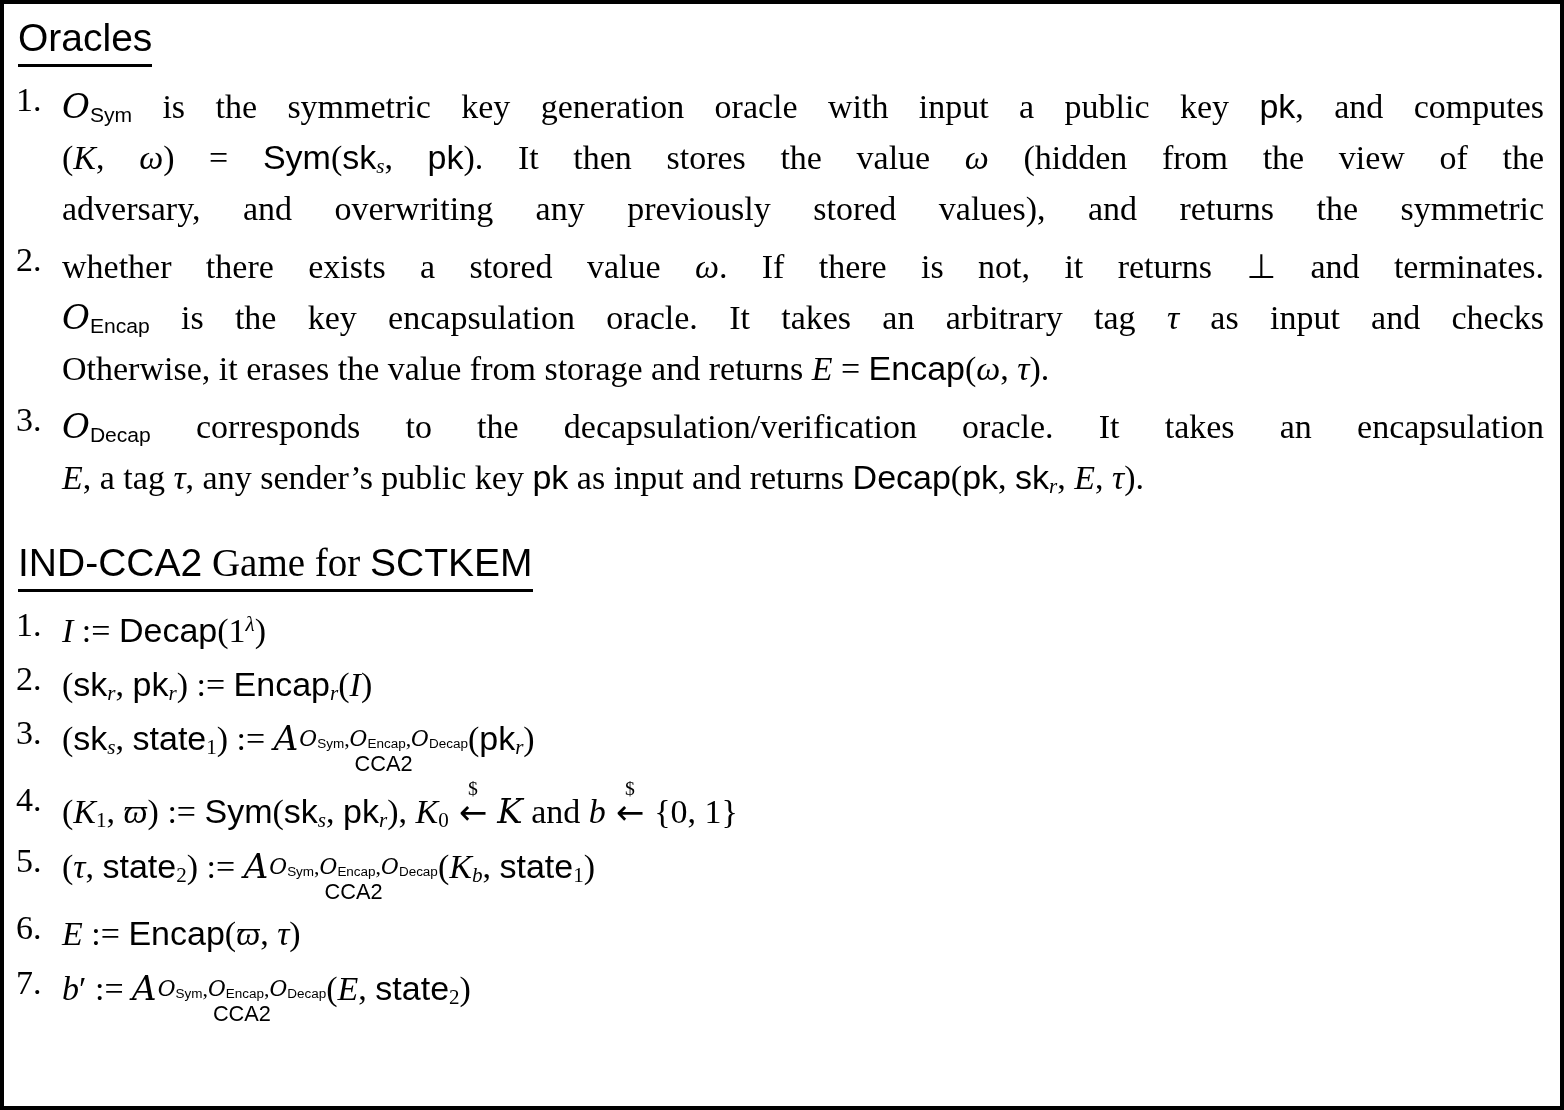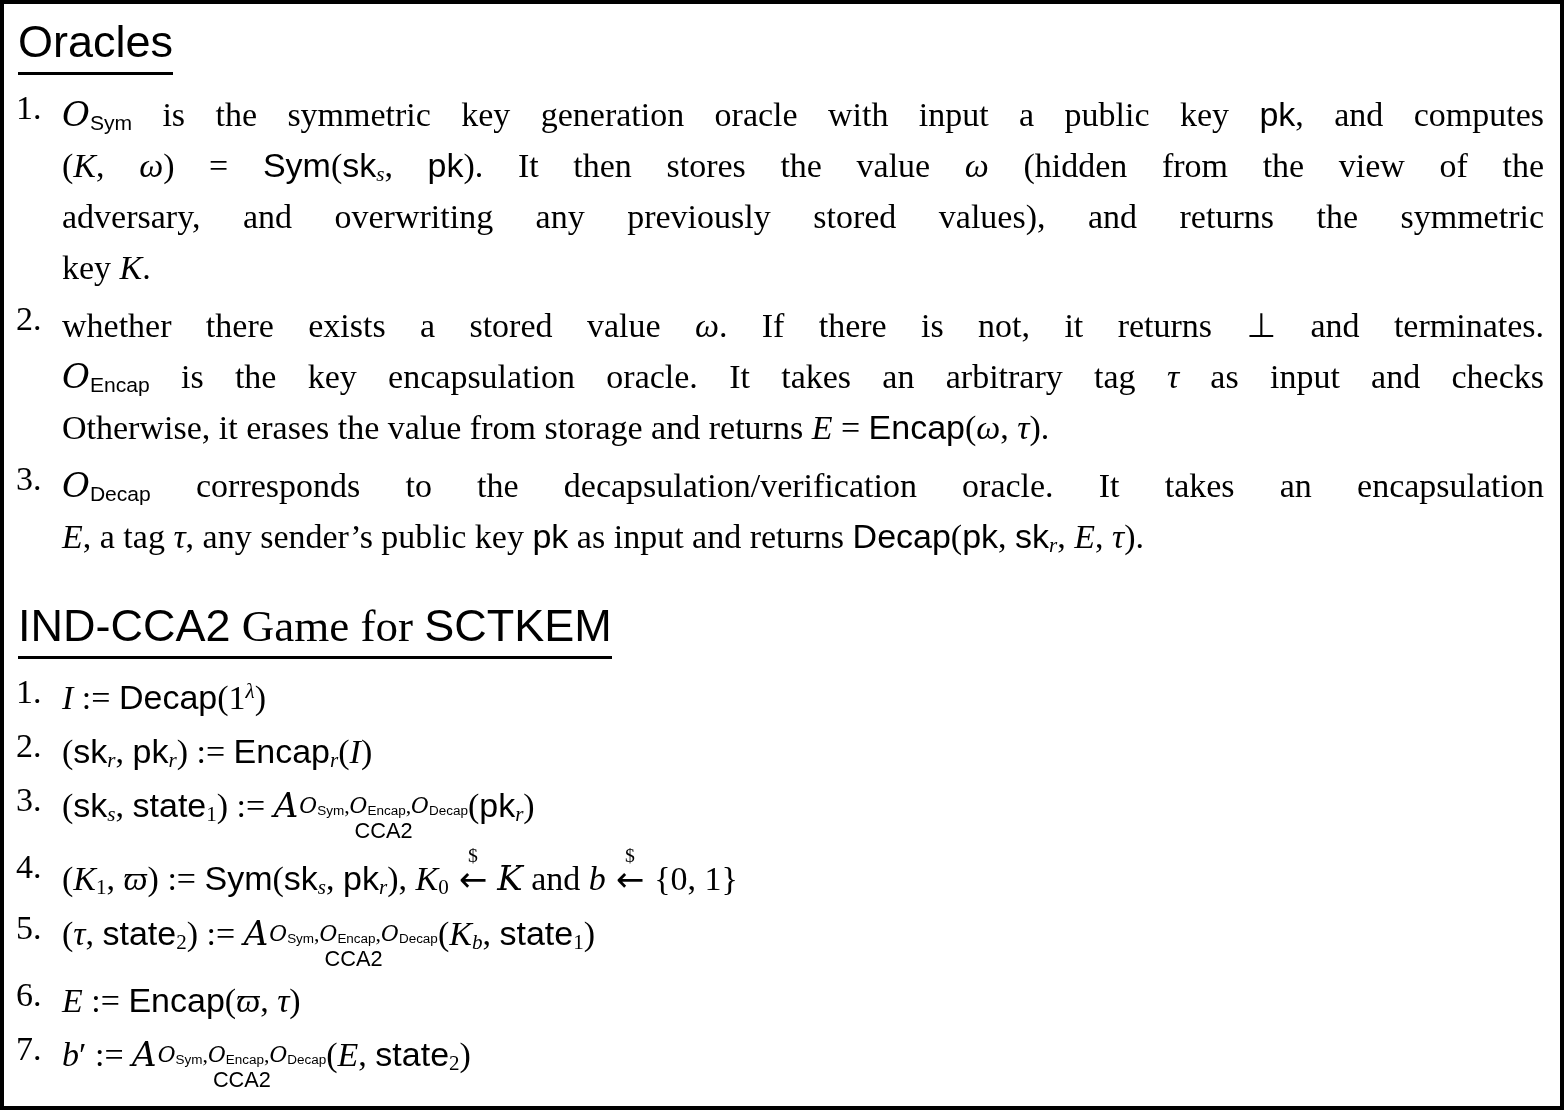--- a/index.html
+++ b/index.html
@@ -11,21 +11,21 @@
   .figure {
     box-sizing: border-box;
     width: 1564px; height: 1110px;
     border: 4px solid #000000;
     padding: 10px 16px 0 12px;
     overflow: hidden;
     background: #ffffff;
     color: #000000;
   }
   
-  .heading { margin: 2px 0 14px 2px; font-size: 45px; line-height: 1.15; text-decoration: underline; }
+  .heading { margin: 2px 0 14px 2px; font-size: 39px; line-height: 1.15; text-decoration: underline; }
   .heading .hwrap {
     display: inline-block;
     border-bottom: 3px solid #000;
     padding-bottom: 3px;
   }
   .game-heading { margin-top: 38px; margin-bottom: 14px; }
   
   .item { display: flex; align-items: flex-start; margin-bottom: 7px; font-size: 34px; }
   .num {
     flex: none; width: 46px;
@@ -83,21 +83,20 @@
     <span class="hwrap" id="oracles-heading-text"><span class="s-sf">Oracles</span></span>
   </div>
 
   <div id="oracles-items">
       <div class="item">
         <span class="num" style="display: block;">1.</span>
         <div class="body">
           <div class="jline"><span class="s-scr">O</span><span class="s-sub_sf">Sym</span><span class="s-rm"> is the symmetric key generation oracle with input a public key </span><span class="s-sf">pk</span><span class="s-rm">, and computes</span></div>
           <div class="jline"><span class="s-rm">(</span><span class="s-it">K</span><span class="s-rm">, </span><span class="s-it">ω</span><span class="s-rm">) = </span><span class="s-sf">Sym</span><span class="s-rm">(</span><span class="s-sf">sk</span><span class="s-sub_it">s</span><span class="s-rm">, </span><span class="s-sf">pk</span><span class="s-rm">). It then stores the value </span><span class="s-it">ω</span><span class="s-rm"> (hidden from the view of the</span></div>
           <div class="jline"><span class="s-rm">adversary, and overwriting any previously stored values), and returns the symmetric</span></div>
-          <div class="jline last"><span class="s-rm">key </span><span class="s-it">K</span><span class="s-rm">.</span></div>
         </div>
       </div>
       <div class="item">
         <span class="num" style="display: block;">2.</span>
         <div class="body">
           <div class="jline"><span class="s-rm">whether there exists a stored value </span><span class="s-it">ω</span><span class="s-rm">. If there is not, it returns </span><span class="s-sym">⊥</span><span class="s-rm"> and terminates.</span></div>
           <div class="jline"><span class="s-scr">O</span><span class="s-sub_sf">Encap</span><span class="s-rm"> is the key encapsulation oracle. It takes an arbitrary tag </span><span class="s-it">τ</span><span class="s-rm"> as input and checks</span></div>
           <div class="jline last"><span class="s-rm">Otherwise, it erases the value from storage and returns </span><span class="s-it">E</span><span class="s-rm"> = </span><span class="s-sf">Encap</span><span class="s-rm">(</span><span class="s-it">ω</span><span class="s-rm">, </span><span class="s-it">τ</span><span class="s-rm">).</span></div>
         </div>
       </div>

